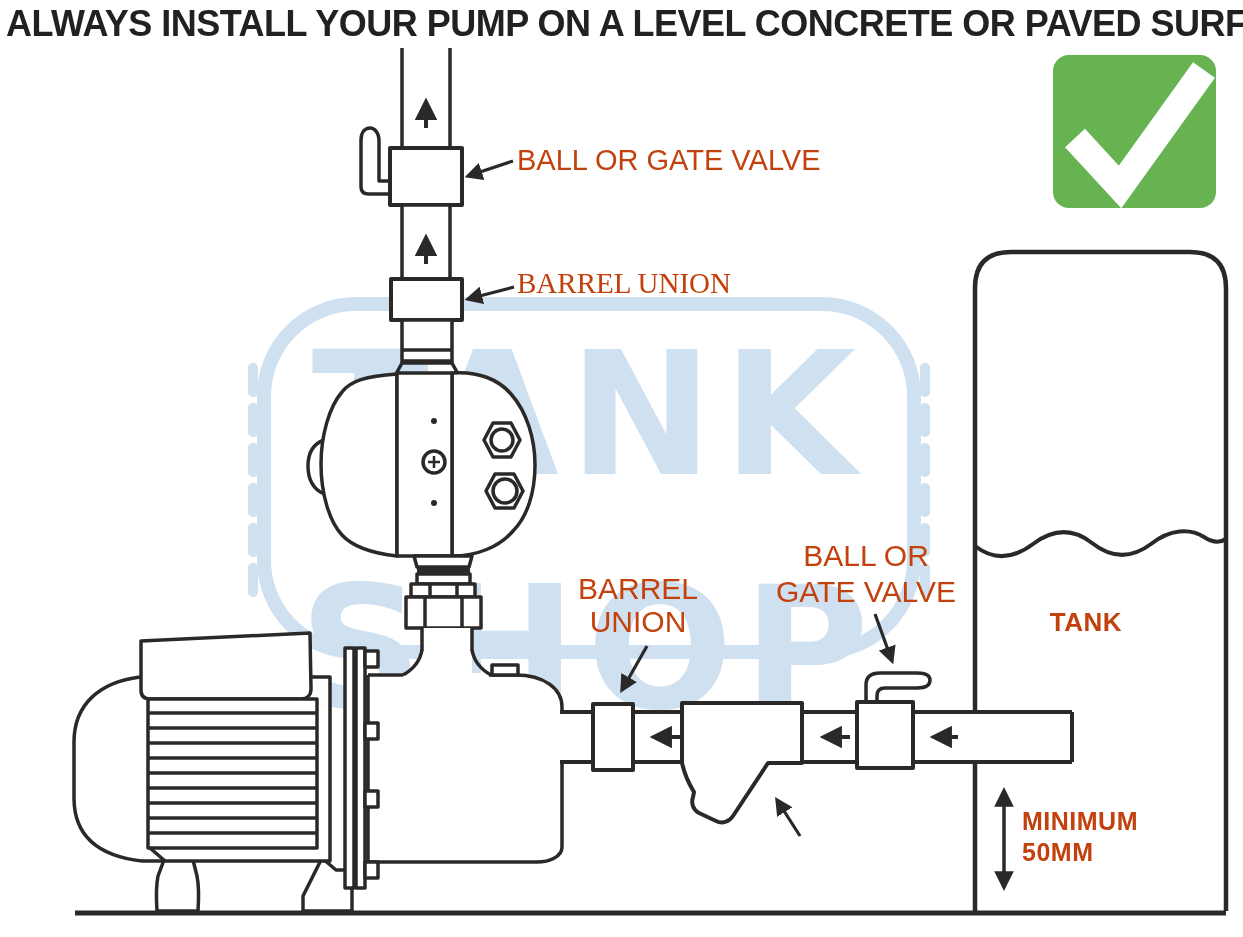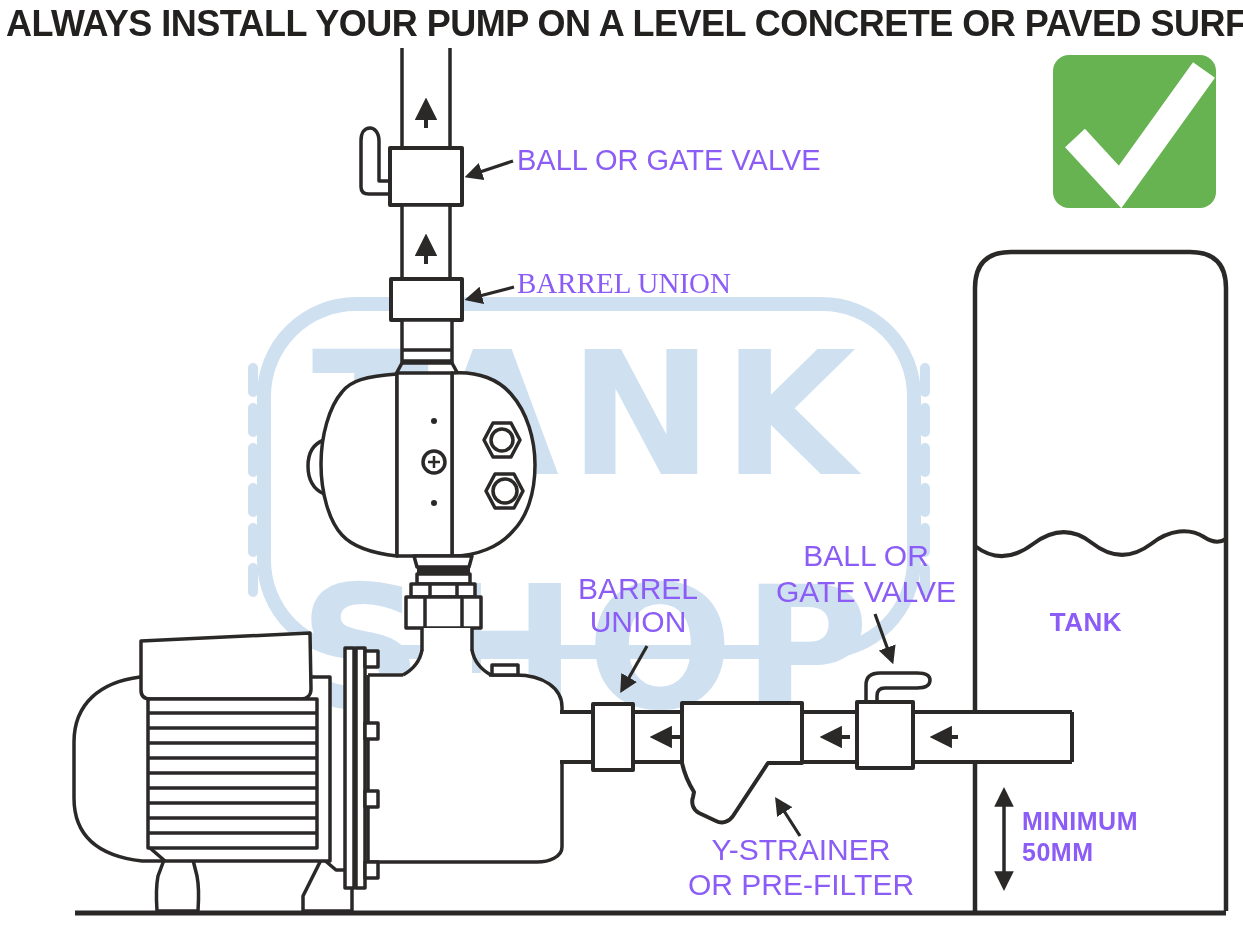--- a/index.html
+++ b/index.html
@@ -10,21 +10,21 @@
     font-family:"Liberation Sans", sans-serif;
     overflow:hidden;
   }
   .title{
     position:absolute;left:6px;top:3px;width:1237px;
     font-size:36px;font-weight:800;letter-spacing:-0.5px;
     color:#232120;white-space:nowrap;
   }
   .diagram-svg{position:absolute;left:0;top:0;width:1243px;height:937px;}
   .lbl{
-    position:absolute;color:#8b5cf6;font-size:29px;font-weight:400;
+    position:absolute;color:#c2410c;font-size:29px;font-weight:400;
     white-space:nowrap;line-height:35px;
   }
   .lbl.center{text-align:center;}
   .lbl.bold{font-weight:700;}
   .lbl-valve-top{left:517px;top:143px;}
   .lbl-union-top{left:517px;top:266px;font-family:Liberation Serif, serif;}
   .lbl-union-mid{left:528px;top:572px;width:220px;font-size:30px;line-height:33px;}
   .lbl-valve-mid{left:756px;top:538px;width:220px;font-size:30px;line-height:36px;}
   .lbl-strainer{left:676px;top:832px;width:250px;font-size:30px;line-height:35px;}
   .lbl-min{left:1022px;top:806px;font-size:25px;line-height:31px;letter-spacing:0.5px;}
@@ -174,24 +174,20 @@
   <div class="lbl center lbl-valve-mid">
     <div>BALL OR</div>
     <div>GATE VALVE</div>
   </div>
 
   <div class="lbl center lbl-union-mid">
     <div>BARREL</div>
     <div>UNION</div>
   </div>
 
-  <div class="lbl center lbl-strainer">
-    <div>Y-STRAINER</div>
-    <div>OR PRE-FILTER</div>
-  </div>
 
   <div class="lbl bold lbl-min">
     <div>MINIMUM</div>
     <div>50MM</div>
   </div>
 
   <div class="lbl bold center lbl-tank">TANK</div>
 
 </div>
 

